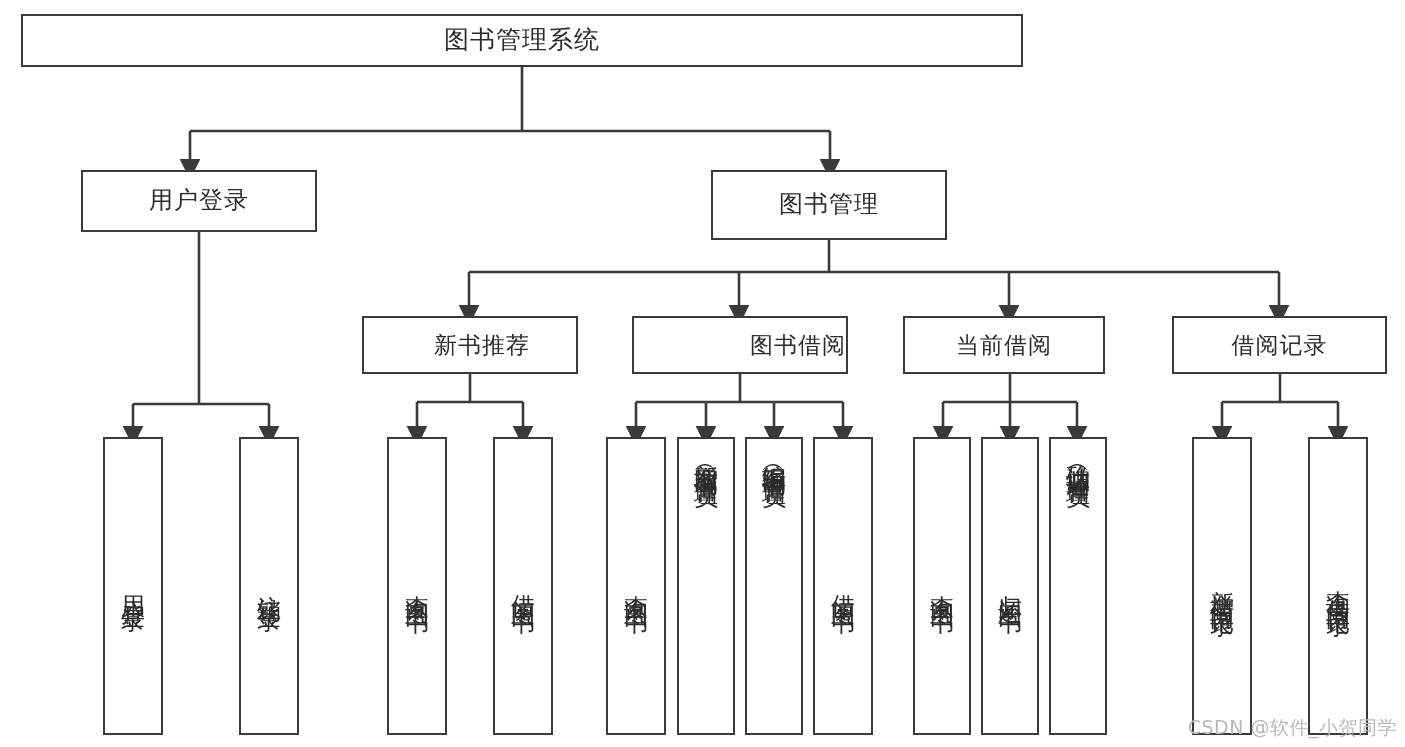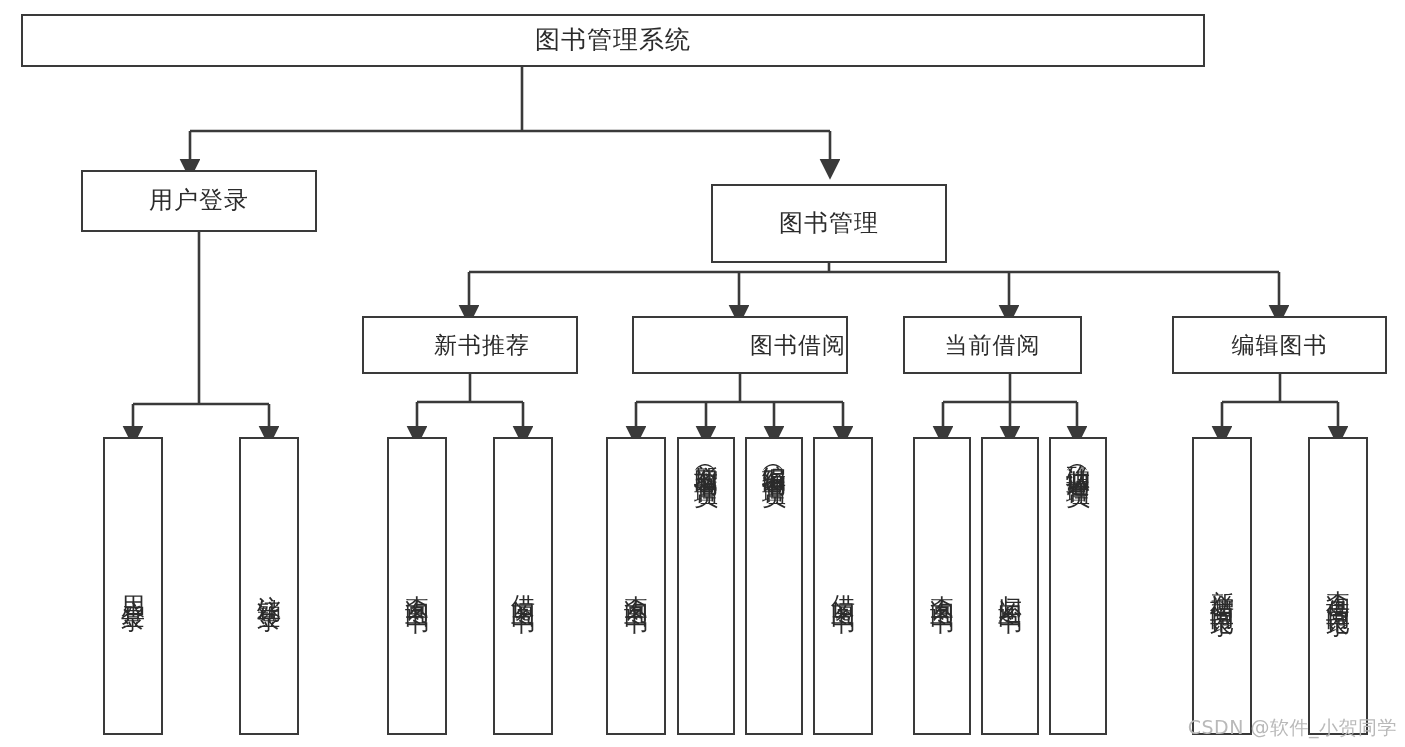--- a/index.html
+++ b/index.html
@@ -102,42 +102,42 @@
       <path d="M1010,402 L1010,429" marker-end="url(#arrow)"></path>
       <path d="M1077,402 L1077,429" marker-end="url(#arrow)"></path>
 
       <path d="M1280,374 L1280,402"></path>
       <path d="M1222,402 L1338,402"></path>
       <path d="M1222,402 L1222,429" marker-end="url(#arrow)"></path>
       <path d="M1338,402 L1338,429" marker-end="url(#arrow)"></path>
     </g>
   </svg>
 
-  <div class="node h" style="left:21px;top:14px;width:1184px;height:53px;">
+  <div class="node h" style="left:21px;top:14px;width:1002px;height:53px;">
     <span class="lbl">图书管理系统</span>
   </div>
 
   <div class="node lvl2" style="left:81px;top:170px;width:236px;height:62px;">
     <span class="lbl">用户登录</span>
   </div>
-  <div class="node lvl2" style="left:711px;top:170px;width:236px;height:79px;margin-top:14px;">
+  <div class="node lvl2" style="left:711px;top:170px;width:236px;height:70px;">
     <span class="lbl">图书管理</span>
   </div>
 
   <div class="node lvl3" style="left:362px;top:316px;width:216px;height:58px;padding-left:24px;">
     <span class="lbl">新书推荐</span>
   </div>
   <div class="node lvl3" style="left:632px;top:316px;width:216px;height:58px;justify-content:flex-end;">
     <span class="lbl">图书借阅</span>
   </div>
-  <div class="node lvl3" style="left:903px;top:316px;width:179px;height:58px;">
+  <div class="node lvl3" style="left:903px;top:316px;width:202px;height:58px;">
     <span class="lbl">当前借阅</span>
   </div>
   <div class="node lvl3" style="left:1172px;top:316px;width:215px;height:58px;">
-    <span class="lbl">编辑图书</span>
+    <span class="lbl">借阅记录</span>
   </div>
 
   <div class="node leaf center" style="left:103px;top:437px;width:60px;height:298px;">
     <span class="lbl">用户登录</span>
   </div>
   <div class="node leaf center" style="left:239px;top:437px;width:60px;height:298px;">
     <span class="lbl">注销登录</span>
   </div>
 
   <div class="node leaf center" style="left:387px;top:437px;width:60px;height:298px;">

